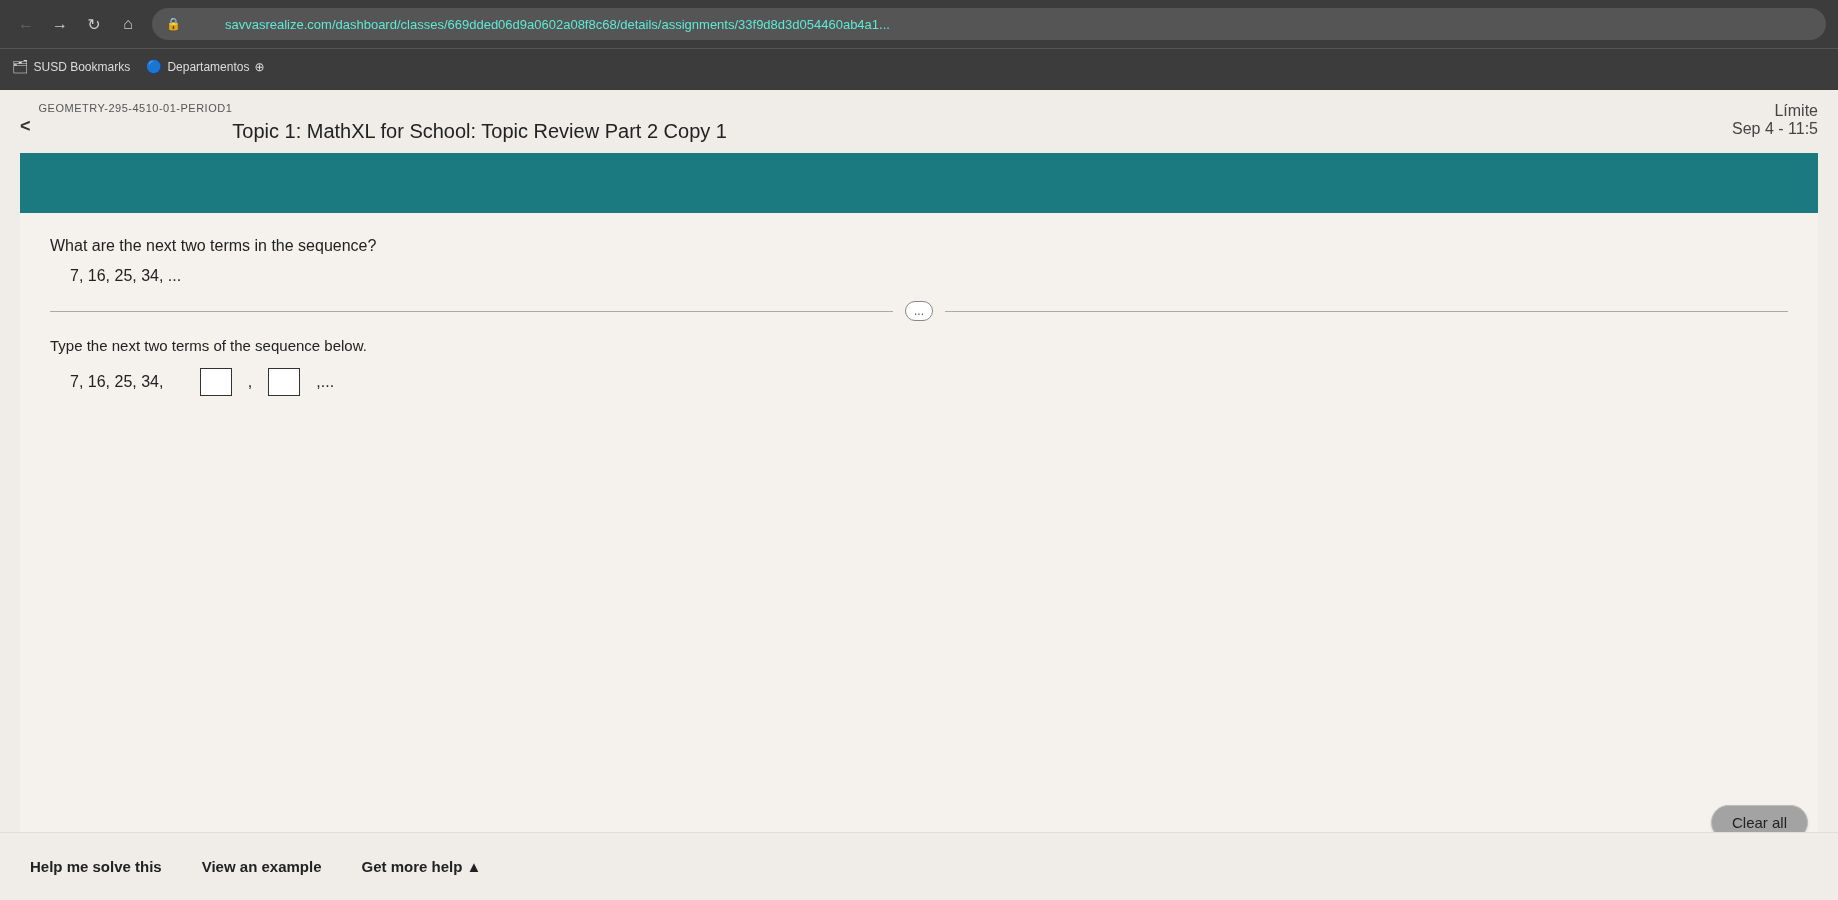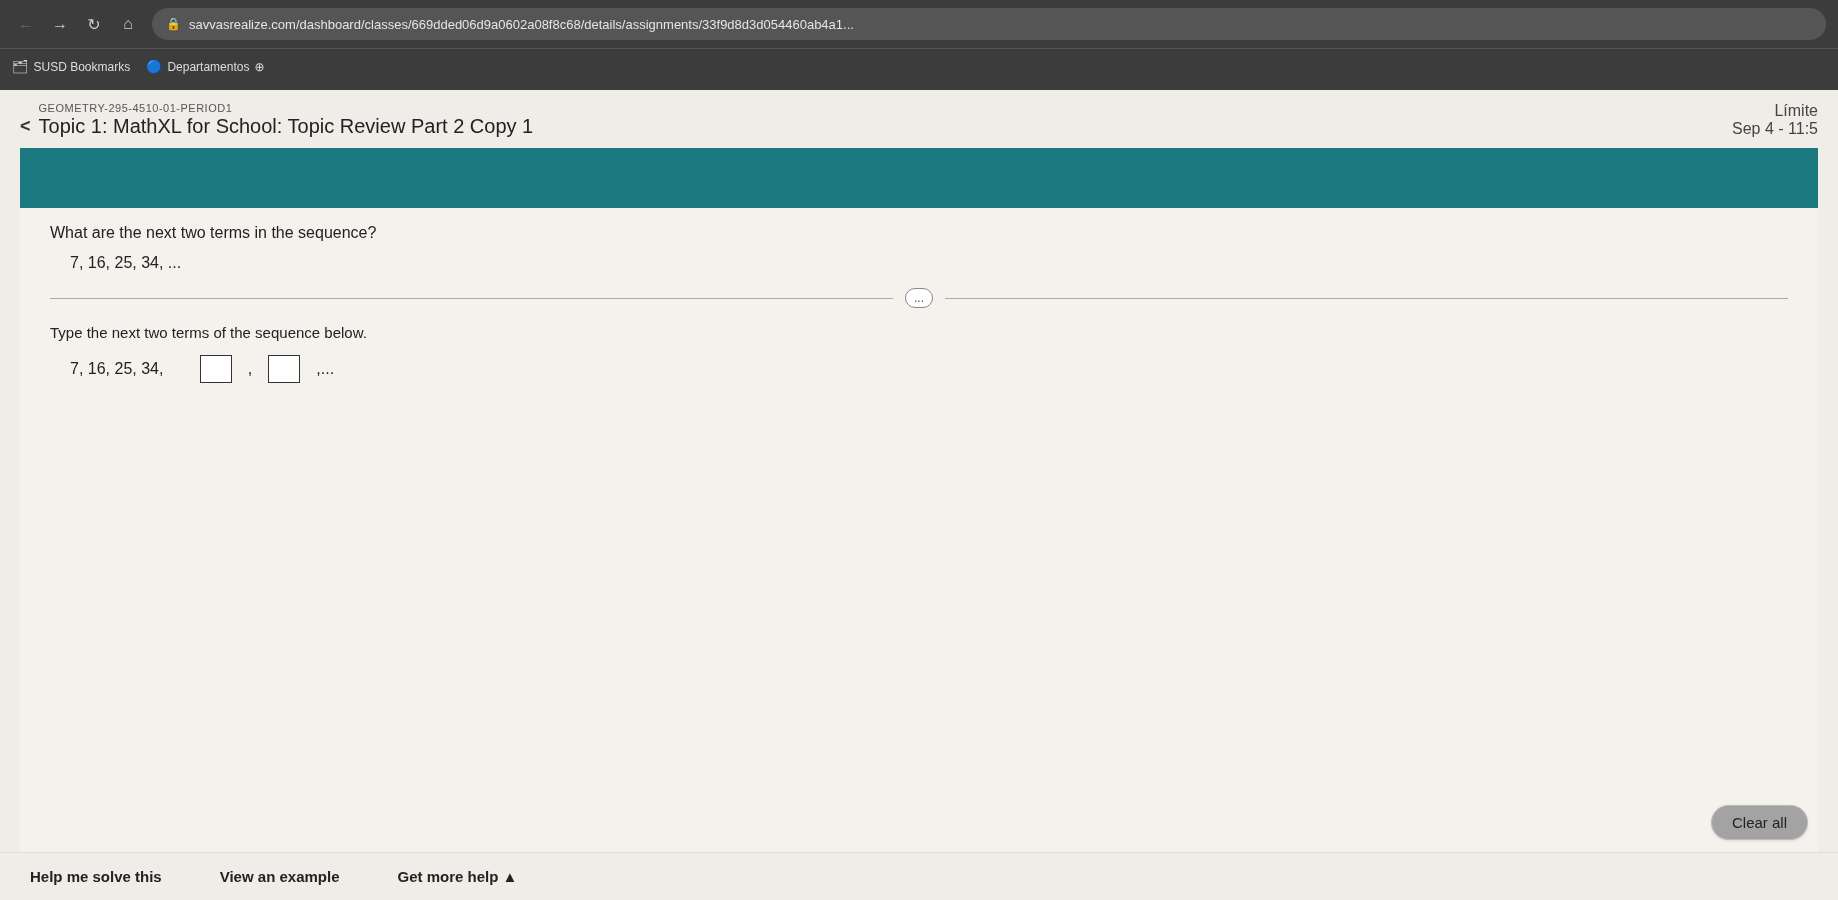--- a/index.html
+++ b/index.html
@@ -60,25 +60,26 @@
       padding: 0 14px;
       gap: 8px;
     }
 
     .address-bar .site-icon {
       color: #aaa;
       font-size: 12px;
     }
 
     .address-text {
-      color: #e5e5e5;
+      color: #5eead4;
       font-size: 13px;
       overflow: hidden;
       white-space: nowrap;
       text-overflow: ellipsis;
+      margin-left: 36px;
     }
 
     .bookmarks-bar {
       height: 36px;
       background: #3c3c3c;
       display: flex;
       align-items: center;
       padding: 0 12px;
       gap: 16px;
       border-top: 1px solid #555;
@@ -124,56 +125,56 @@
     .back-arrow {
       font-size: 18px;
       color: #333;
       cursor: pointer;
       margin-top: 14px;
       font-weight: bold;
     }
 
     .breadcrumb-text {
       display: flex;
-      flex-direction: column;
+      flex-direction: row;
       justify-content: flex-end;
     }
 
     .class-label {
       font-size: 11px;
       color: #555;
       letter-spacing: 0.5px;
       text-transform: uppercase;
     }
 
     .assignment-title {
       font-size: 20px;
       color: #222;
       font-weight: 500;
-      margin-top: 1px;
+      margin-top: 18px;
     }
 
     .limit-info {
       text-align: right;
       font-size: 16px;
       color: #444;
     }
 
     
     .teal-banner {
       background: #1a7a80;
       height: 60px;
       margin: 10px 20px 0 20px;
     }
 
     
     .question-area {
       background: #f5f2ed;
       margin: 0 20px;
-      padding: 16px 30px;
+      padding: 24px 30px;
       flex: 1;
     }
 
     .question-text {
       font-size: 16px;
       color: #222;
       margin-bottom: 12px;
     }
 
     .sequence-display {
@@ -230,27 +231,27 @@
       text-align: center;
       outline: none;
     }
 
     
     .bottom-bar {
       position: absolute;
       bottom: 0;
       left: 0;
       right: 0;
-      height: 48px;
+      height: 68px;
       background: #f0ede8;
       border-top: 1px solid #ddd;
       display: flex;
       align-items: center;
       padding: 8px 30px;
-      gap: 58px;
+      gap: 40px;
     }
 
     .bottom-link {
       font-size: 15px;
       font-weight: 600;
       color: #222;
       cursor: pointer;
       text-decoration: none;
     }
 

